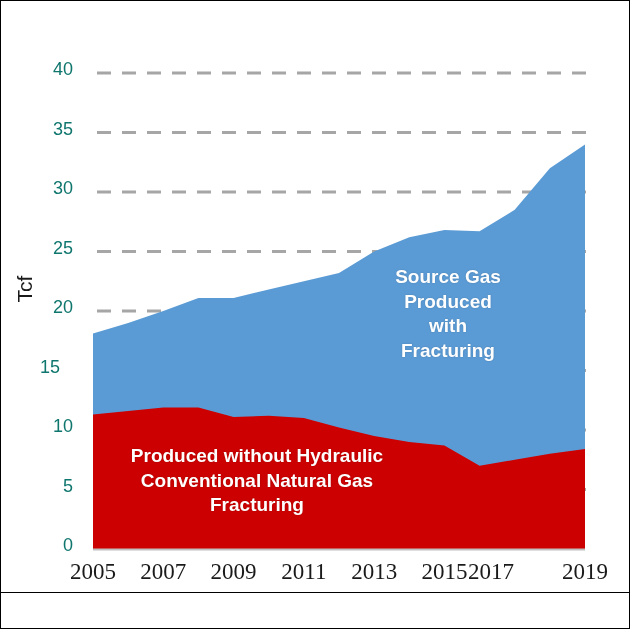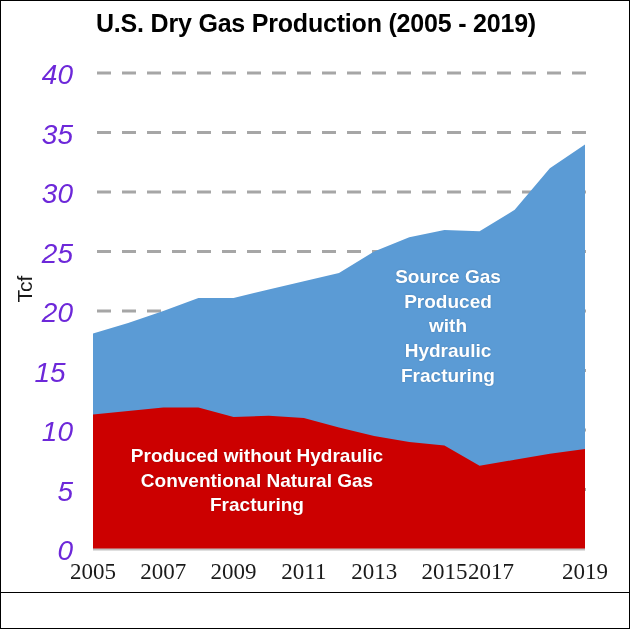--- a/index.html
+++ b/index.html
@@ -34,24 +34,23 @@
   }
   #plot-svg {
     position: absolute;
     left: 0;
     top: 0;
   }
   .ytick-label {
     position: absolute;
     width: 46px;
     text-align: right;
-    font-size: 28px;
-    color: #6d28d9;
+    font-size: 18px;
+    color: #0f766e;
     font-family: "Liberation Sans", sans-serif;
-    font-style: italic;
   }
   .xtick-label {
     position: absolute;
     text-align: center;
     font-size: 23px;
     color: #1a1a1a;
     font-family: Liberation Serif, serif;
     transform: translateX(-50%);
   }
   #y-axis-title {
@@ -104,21 +103,20 @@
     font-style: italic;
     color: #000000;
     font-family: "Liberation Sans", sans-serif;
   }
 </style>
 </head>
 <body>
 
 <div id="frame">
 
-  <div id="chart-title">U.S. Dry Gas Production (2005 - 2019)</div>
 
   <svg id="plot-svg" width="630" height="629">
     <g id="gridlines">
         <line x1="96" x2="590" y1="488.5" y2="488.5" stroke="#A6A6A6" stroke-width="3" stroke-dasharray="14 11"></line>
         <line x1="96" x2="590" y1="429" y2="429" stroke="#A6A6A6" stroke-width="3" stroke-dasharray="14 11"></line>
         <line x1="96" x2="590" y1="369.5" y2="369.5" stroke="#A6A6A6" stroke-width="3" stroke-dasharray="14 11"></line>
         <line x1="96" x2="590" y1="310" y2="310" stroke="#A6A6A6" stroke-width="3" stroke-dasharray="14 11"></line>
         <line x1="96" x2="590" y1="250.5" y2="250.5" stroke="#A6A6A6" stroke-width="3" stroke-dasharray="14 11"></line>
         <line x1="96" x2="590" y1="191" y2="191" stroke="#A6A6A6" stroke-width="3" stroke-dasharray="14 11"></line>
         <line x1="96" x2="590" y1="131.5" y2="131.5" stroke="#A6A6A6" stroke-width="3" stroke-dasharray="14 11"></line>
@@ -150,21 +148,20 @@
       <div class="xtick-label" style="left: 373.143px; top: 558px;">2013</div>
       <div class="xtick-label" style="left: 443.429px; top: 558px;">2015</div>
       <div class="xtick-label" style="left: 490px; top: 558px;">2017</div>
       <div class="xtick-label" style="left: 584px; top: 558px;">2019</div>
     </div>
 
   <div class="annot" id="annot-blue">
     <div>Source Gas</div>
     <div>Produced</div>
     <div>with</div>
-    <div>Hydraulic</div>
     <div>Fracturing</div>
   </div>
 
   <div class="annot" id="annot-red">
     <div>Produced  without  Hydraulic</div>
     <div>Conventional  Natural Gas</div>
     <div>Fracturing</div>
   </div>
 
   <div id="source-sep"></div>

